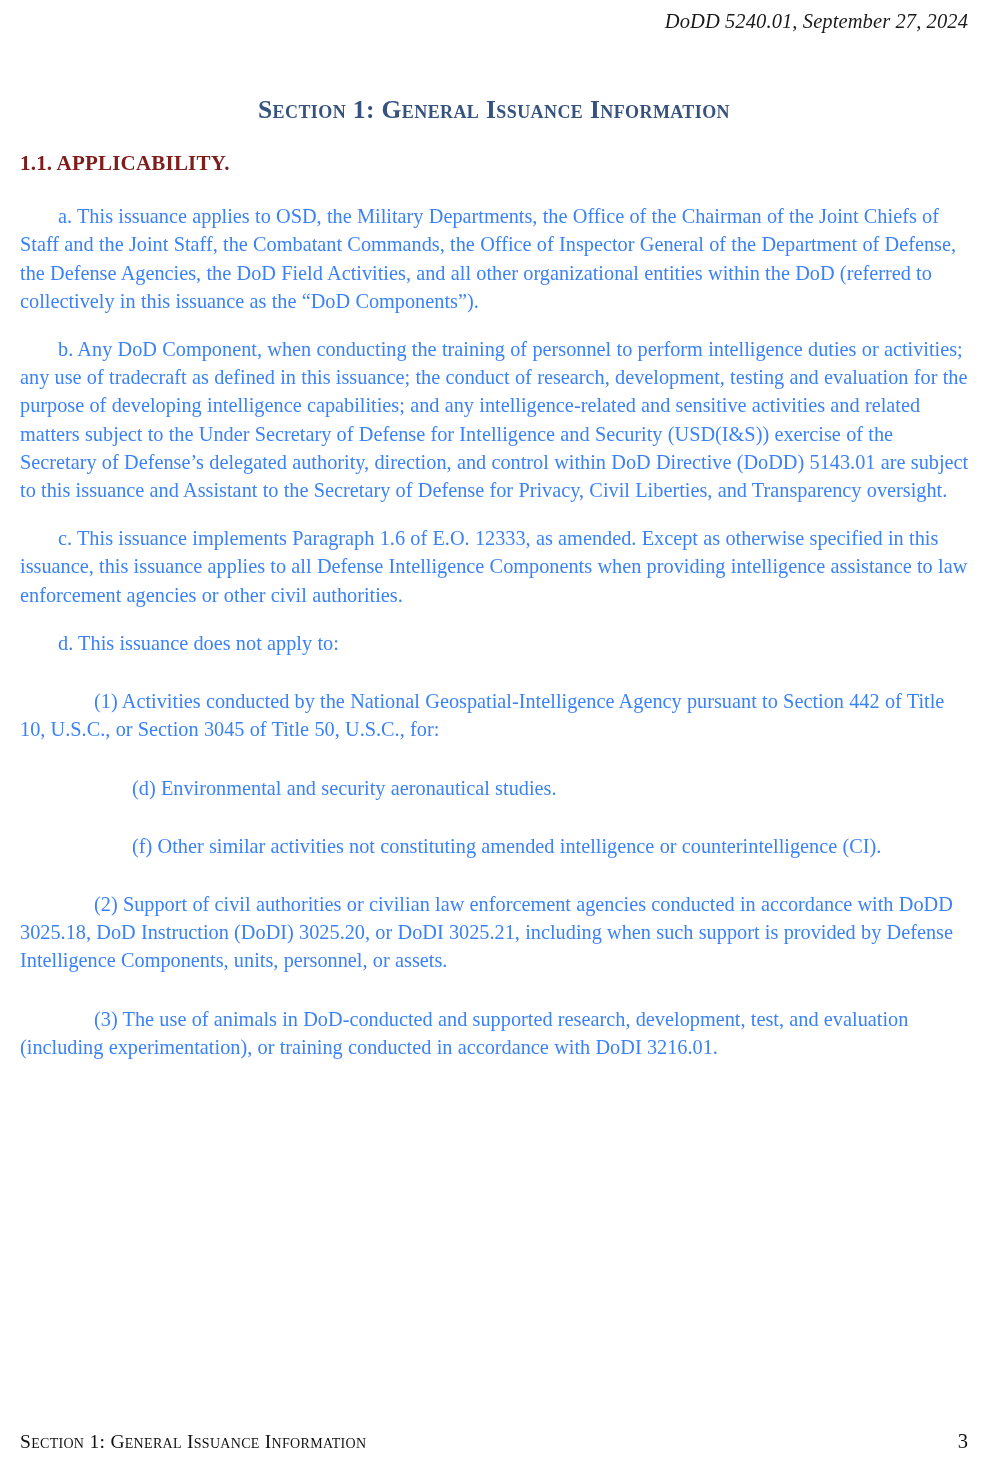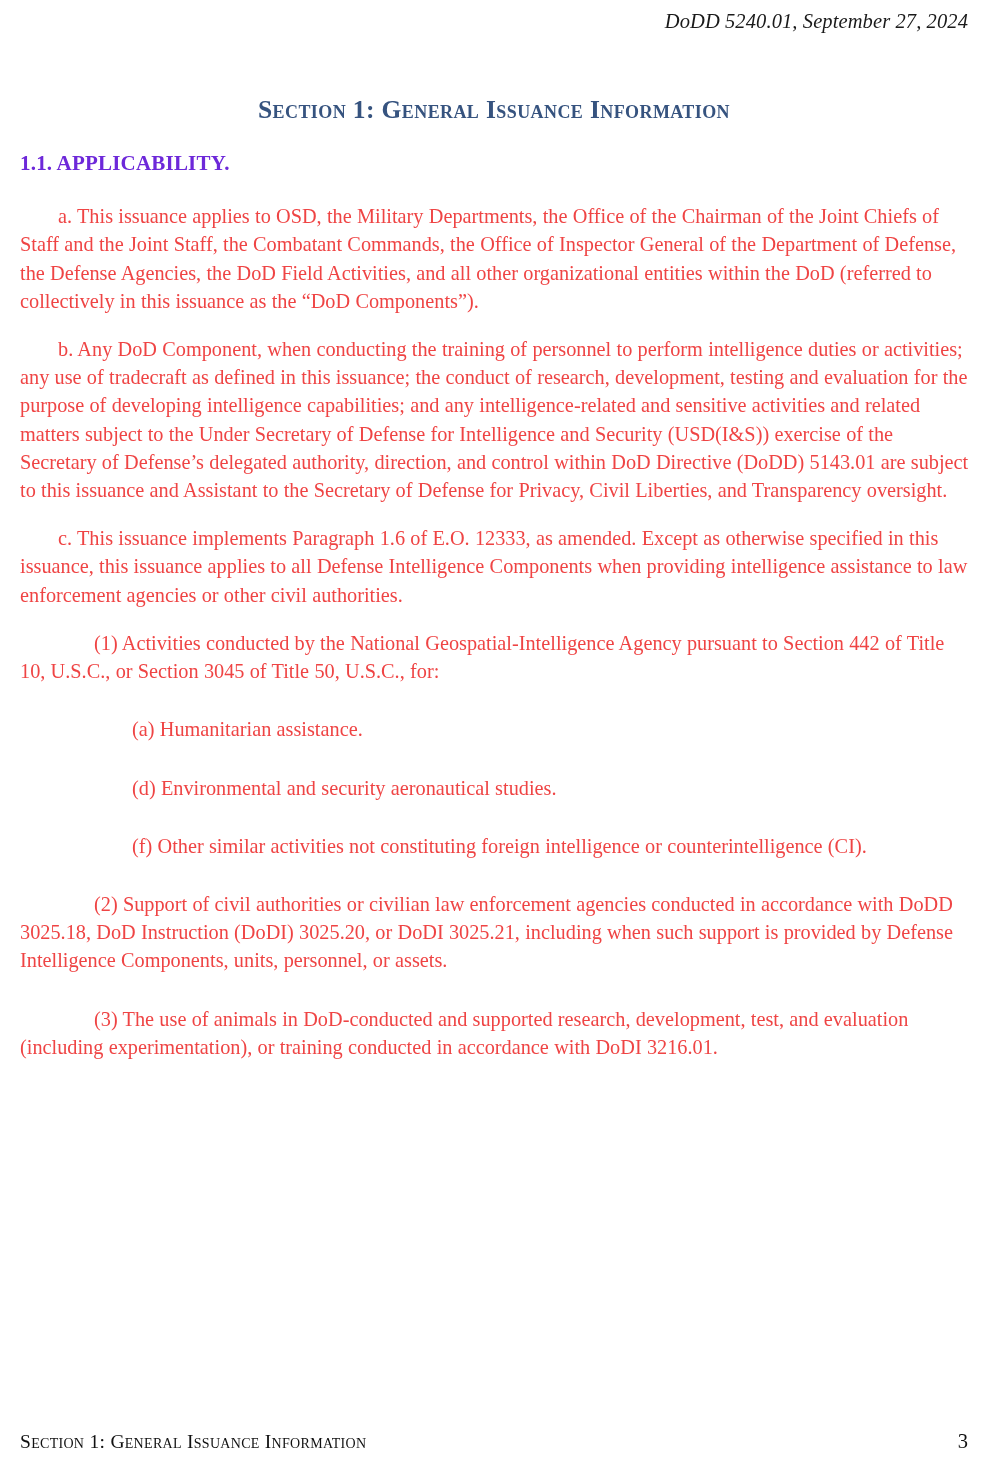--- a/index.html
+++ b/index.html
@@ -55,34 +55,34 @@
 
   
   .body-region {
     position: absolute;
     top: 150px;
     left: 20px;
     width: 950px;
   }
 
   .subsection-heading {
-    color: #6d28d9;
+    color: #7f1d1d;
     font-weight: bold;
     font-size: 21px;
     letter-spacing: 0.2px;
     margin: 0 0 26px 0;
     line-height: 1.25;
   }
 
   p.para {
     margin: 0 0 20px 0;
     font-size: 20.3px;
     line-height: 28.2px;
     text-align: left;
-    color: #ef4444;
+    color: #3b82f6;
     word-spacing: 0.2px;
     font-family: Liberation Serif, serif;
   }
 
   
   p.lvl1 { text-indent: 38px; }
   p.lvl2 { text-indent: 74px; }
   p.lvl3 { text-indent: 112px; }
   p.gap-lg { margin-bottom: 30px; }
 
@@ -119,31 +119,31 @@
   <div class="body-region">
 
     <h2 class="subsection-heading">1.1.  APPLICABILITY.</h2>
 
     <p class="para lvl1">a.  This issuance applies to OSD, the Military Departments, the Office of the Chairman of the Joint Chiefs of Staff and the Joint Staff, the Combatant Commands, the Office of Inspector General of the Department of Defense, the Defense Agencies, the DoD Field Activities, and all other organizational entities within the DoD (referred to collectively in this issuance as the “DoD Components”).</p>
 
     <p class="para lvl1">b.  Any DoD Component, when conducting the training of personnel to perform intelligence duties or activities; any use of tradecraft as defined in this issuance; the conduct of research, development, testing and evaluation for the purpose of developing intelligence capabilities; and any intelligence-related and sensitive activities and related matters subject to the Under Secretary of Defense for Intelligence and Security (USD(I&amp;S)) exercise of the Secretary of Defense’s delegated authority, direction, and control within DoD Directive (DoDD) 5143.01 are subject to this issuance and Assistant to the Secretary of Defense for Privacy, Civil Liberties, and Transparency oversight.</p>
 
     <p class="para lvl1">c.  This issuance implements Paragraph 1.6 of E.O. 12333, as amended.  Except as otherwise specified in this issuance, this issuance applies to all Defense Intelligence Components when providing intelligence assistance to law enforcement agencies or other civil authorities.</p>
 
+    <p class="para lvl1 gap-lg">d.  This issuance does not apply to:</p>
 
     <p class="para lvl2 gap-lg">(1)  Activities conducted by the National Geospatial-Intelligence Agency pursuant to Section 442 of Title 10, U.S.C., or Section 3045 of Title 50, U.S.C., for:</p>
 
-    <p class="para lvl3 gap-lg">(a)  Humanitarian assistance.</p>
 
 
 
     <p class="para lvl3 gap-lg">(d)  Environmental and security aeronautical studies.</p>
 
 
-    <p class="para lvl3 gap-lg">(f)  Other similar activities not constituting foreign intelligence or counterintelligence (CI).</p>
+    <p class="para lvl3 gap-lg">(f)  Other similar activities not constituting amended intelligence or counterintelligence (CI).</p>
 
     <p class="para lvl2 gap-lg">(2)  Support of civil authorities or civilian law enforcement agencies conducted in accordance with DoDD 3025.18, DoD Instruction (DoDI) 3025.20, or DoDI 3025.21, including when such support is provided by Defense Intelligence Components, units, personnel, or assets.</p>
 
     <p class="para lvl2">(3)  The use of animals in DoD-conducted and supported research, development, test, and evaluation (including experimentation), or training conducted in accordance with DoDI 3216.01.</p>
 
   </div>
 
   <div class="footer">
     <span class="footer-title">Section 1:  General Issuance Information</span>
     <span class="footer-page">3</span>

